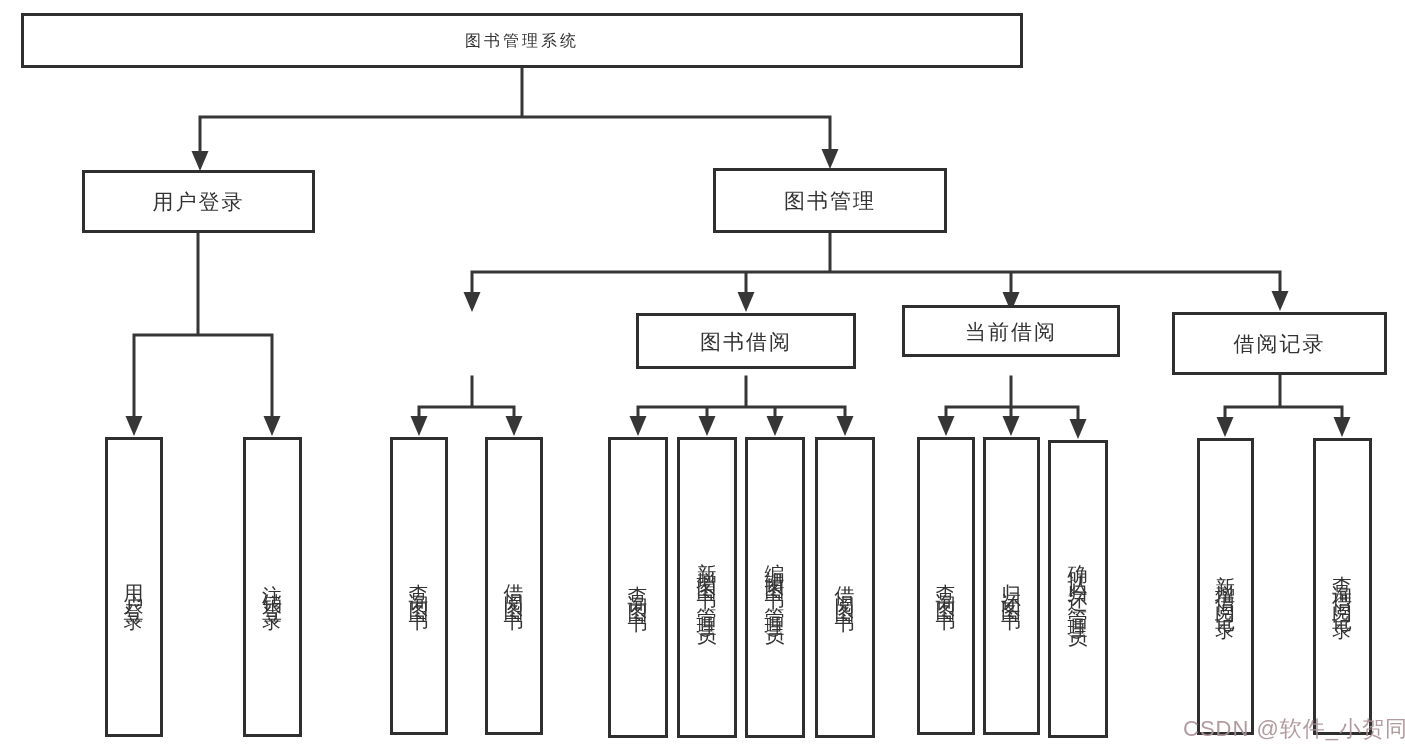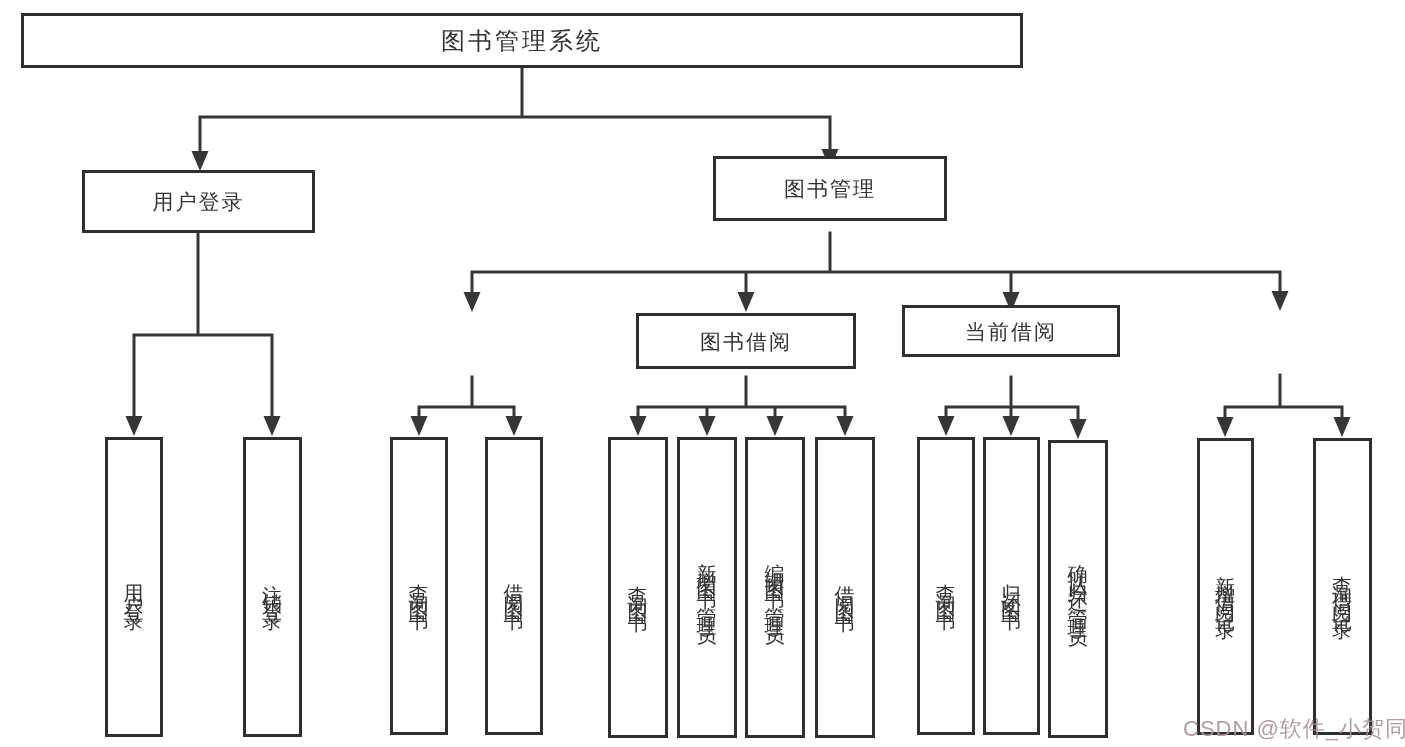--- a/index.html
+++ b/index.html
@@ -33,21 +33,21 @@
     align-items: center;
     justify-content: center;
     text-align: center;
     line-height: 1;
   }
   .h {
     font-size: 21px;
     letter-spacing: 2px;
   }
   .root {
-    font-size: 24px;
+    font-size: 16px;
     letter-spacing: 3px;
   }
   .v {
     writing-mode: vertical-rl;
     text-orientation: mixed;
     font-size: 20px;
     letter-spacing: 9px;
   }
   #watermark {
     position: absolute;
@@ -93,24 +93,25 @@
       <polygon points="1002.5,416 1019.5,416 1011,436"></polygon>
       <polygon points="1069.5,419 1086.5,419 1078,439"></polygon>
       <polygon points="1216.5,417 1233.5,417 1225,437"></polygon>
       <polygon points="1333.5,417 1350.5,417 1342,437"></polygon>
     </g>
   </svg>
 
   <div class="box h root" style="left:21px;top:13px;width:1002px;height:55px">图书管理系统</div>
 
   <div class="box h" style="left:82px;top:170px;width:233px;height:63px">用户登录</div>
-  <div class="box h" style="left:713px;top:156px;width:234px;height:65px">图书管理</div>
+  <div class="box h" style="left:713px;top:168px;width:234px;height:65px">图书管理</div>
 
   <div class="box h" style="left:636px;top:313px;width:220px;height:56px">图书借阅</div>
   <div class="box h" style="left:902px;top:305px;width:218px;height:52px">当前借阅</div>
+  <div class="box h" style="left:1172px;top:312px;width:215px;height:63px">借阅记录</div>
 
   <div class="box v" style="left:105px;top:437px;width:58px;height:300px">用户登录</div>
   <div class="box v" style="left:243px;top:437px;width:59px;height:300px">注销登录</div>
 
   <div class="box v" style="left:390px;top:437px;width:58px;height:298px">查询图书</div>
   <div class="box v" style="left:485px;top:437px;width:58px;height:298px">借阅图书</div>
 
   <div class="box v" style="left:608px;top:437px;width:60px;height:301px">查询图书</div>
   <div class="box v" style="left:677px;top:437px;width:60px;height:301px">新增图书（管理员）</div>
   <div class="box v" style="left:745px;top:437px;width:60px;height:301px">编辑图书（管理员）</div>

